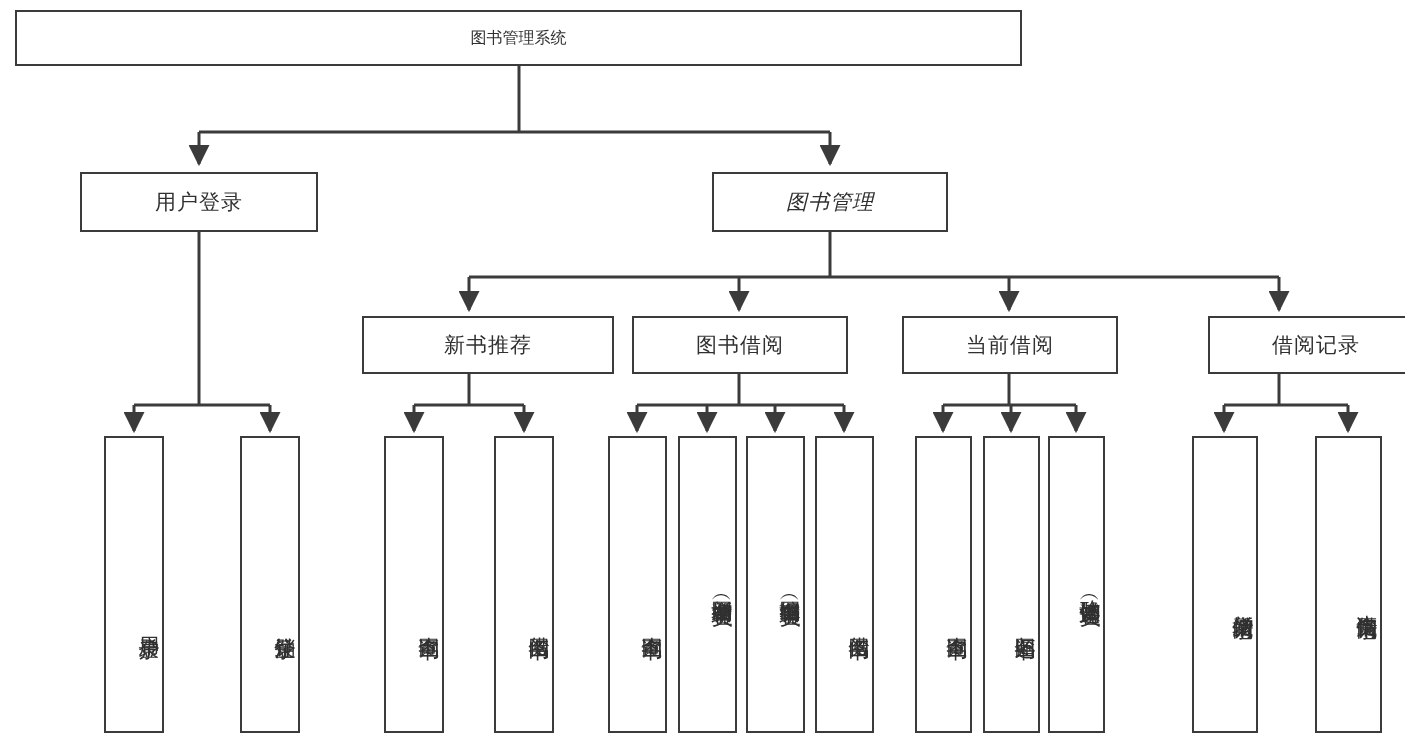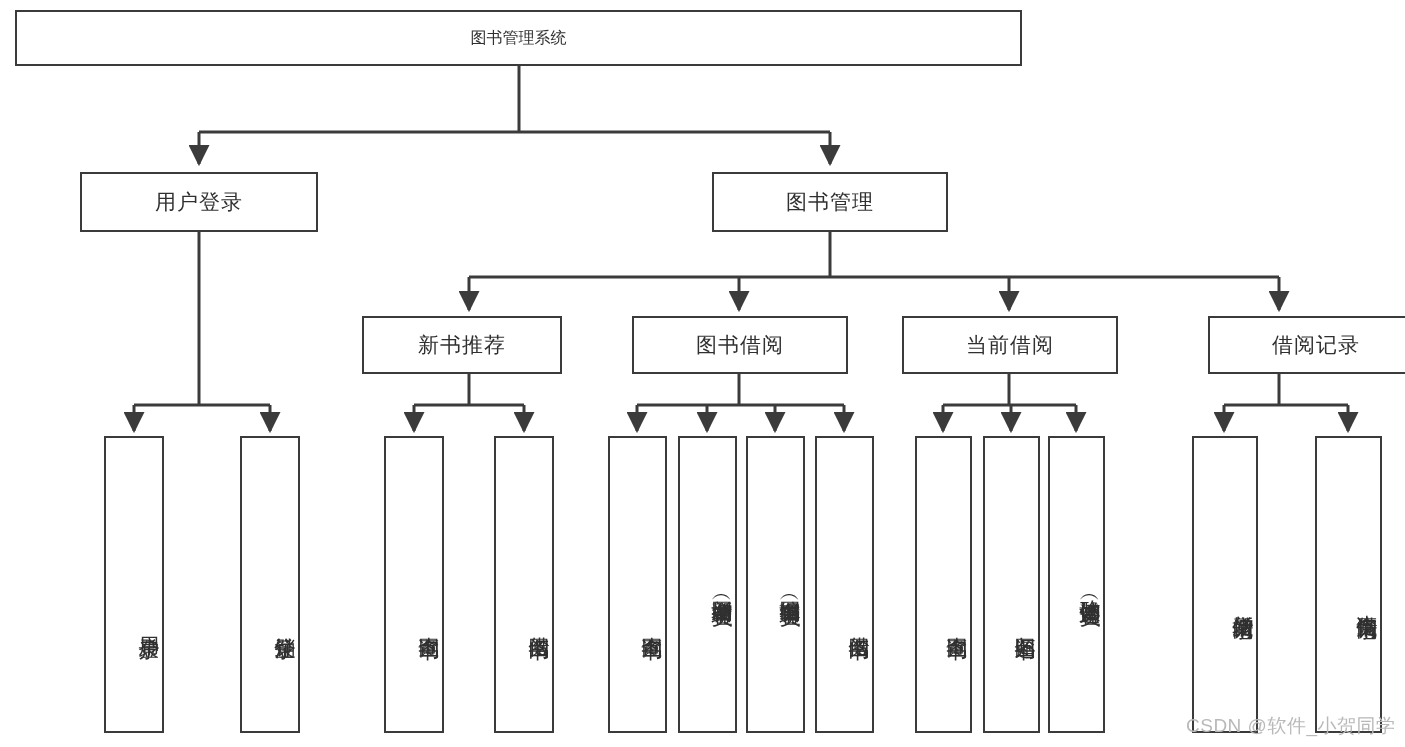--- a/index.html
+++ b/index.html
@@ -117,23 +117,23 @@
       <path d="M 1279 374 L 1279 405"></path>
       <path d="M 1224 405 L 1348 405"></path>
       <path d="M 1224 405 L 1224 431" marker-end="url(#arrow)"></path>
       <path d="M 1348 405 L 1348 431" marker-end="url(#arrow)"></path>
     </g>
   </svg>
 
   <div class="node root" style="left:15px; top:10px; width:1007px; height:56px;">图书管理系统</div>
 
   <div class="node h" style="left:80px; top:172px; width:238px; height:60px;">用户登录</div>
-  <div class="node h" style="left:712px; top:172px; width:236px; height:60px;">图书管理</div>
+  <div class="node h" style="left:712px; top:172px; width:236px; height:60px;font-style:italic;">图书管理</div>
 
-  <div class="node h" style="left:362px; top:316px; width:200px; height:58px;">新书推荐</div>
+  <div class="node h" style="left:362px; top:316px; width:252px; height:58px;">新书推荐</div>
   <div class="node h" style="left:902px; top:316px; width:216px; height:58px;">当前借阅</div>
   <div class="node h" style="left:632px; top:316px; width:216px; height:58px;">图书借阅</div>
   <div class="node h" style="left:1200px; top:316px; width:216px; height:58px;margin-left:8px;">借阅记录</div>
 
   <div class="node vert" style="left:104px; top:436px; width:60px; height:297px; padding-top:74px;">用户登录</div>
   <div class="node vert" style="left:240px; top:436px; width:60px; height:297px; padding-top:74px;">注销登录</div>
 
   <div class="node vert" style="left:384px; top:436px; width:60px; height:297px; padding-top:74px;">查询图书</div>
   <div class="node vert" style="left:494px; top:436px; width:60px; height:297px; padding-top:74px;">借阅图书</div>
 
@@ -142,14 +142,13 @@
   <div class="node vert tall" style="left:746px; top:436px; width:59px; height:297px;">编辑图书（管理员）</div>
   <div class="node vert" style="left:815px; top:436px; width:59px; height:297px; padding-top:74px;">借阅图书</div>
 
   <div class="node vert" style="left:915px; top:436px; width:57px; height:297px; padding-top:74px;">查询图书</div>
   <div class="node vert" style="left:983px; top:436px; width:57px; height:297px; padding-top:74px;">归还图书</div>
   <div class="node vert tall" style="left:1048px; top:436px; width:57px; height:297px;">确认归还（管理员）</div>
 
   <div class="node vert" style="left:1192px; top:436px; width:66px; height:297px; padding-top:32px;">新增借阅记录</div>
   <div class="node vert" style="left:1315px; top:436px; width:67px; height:297px; padding-top:32px;">查询借阅记录</div>
 
-  <div class="watermark">CSDN @软件_小贺同学</div>
 </div>
 
 </body></html>

